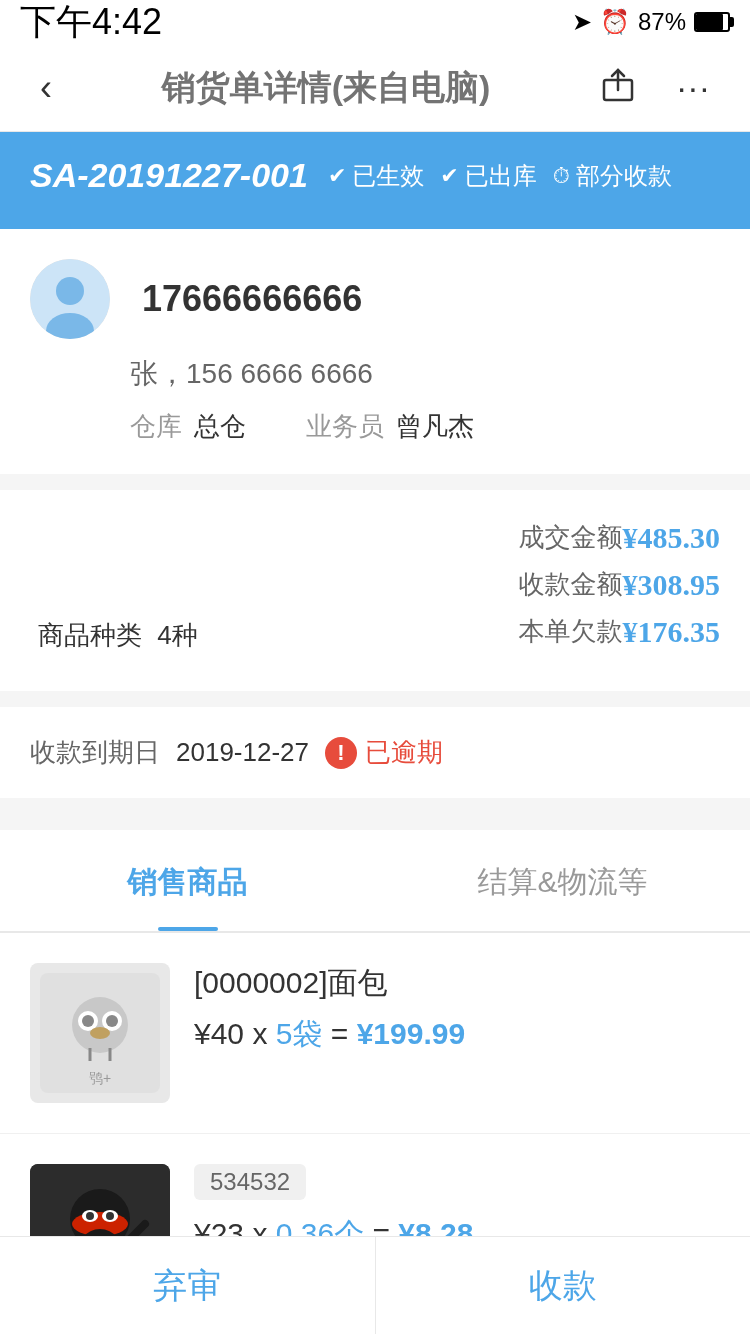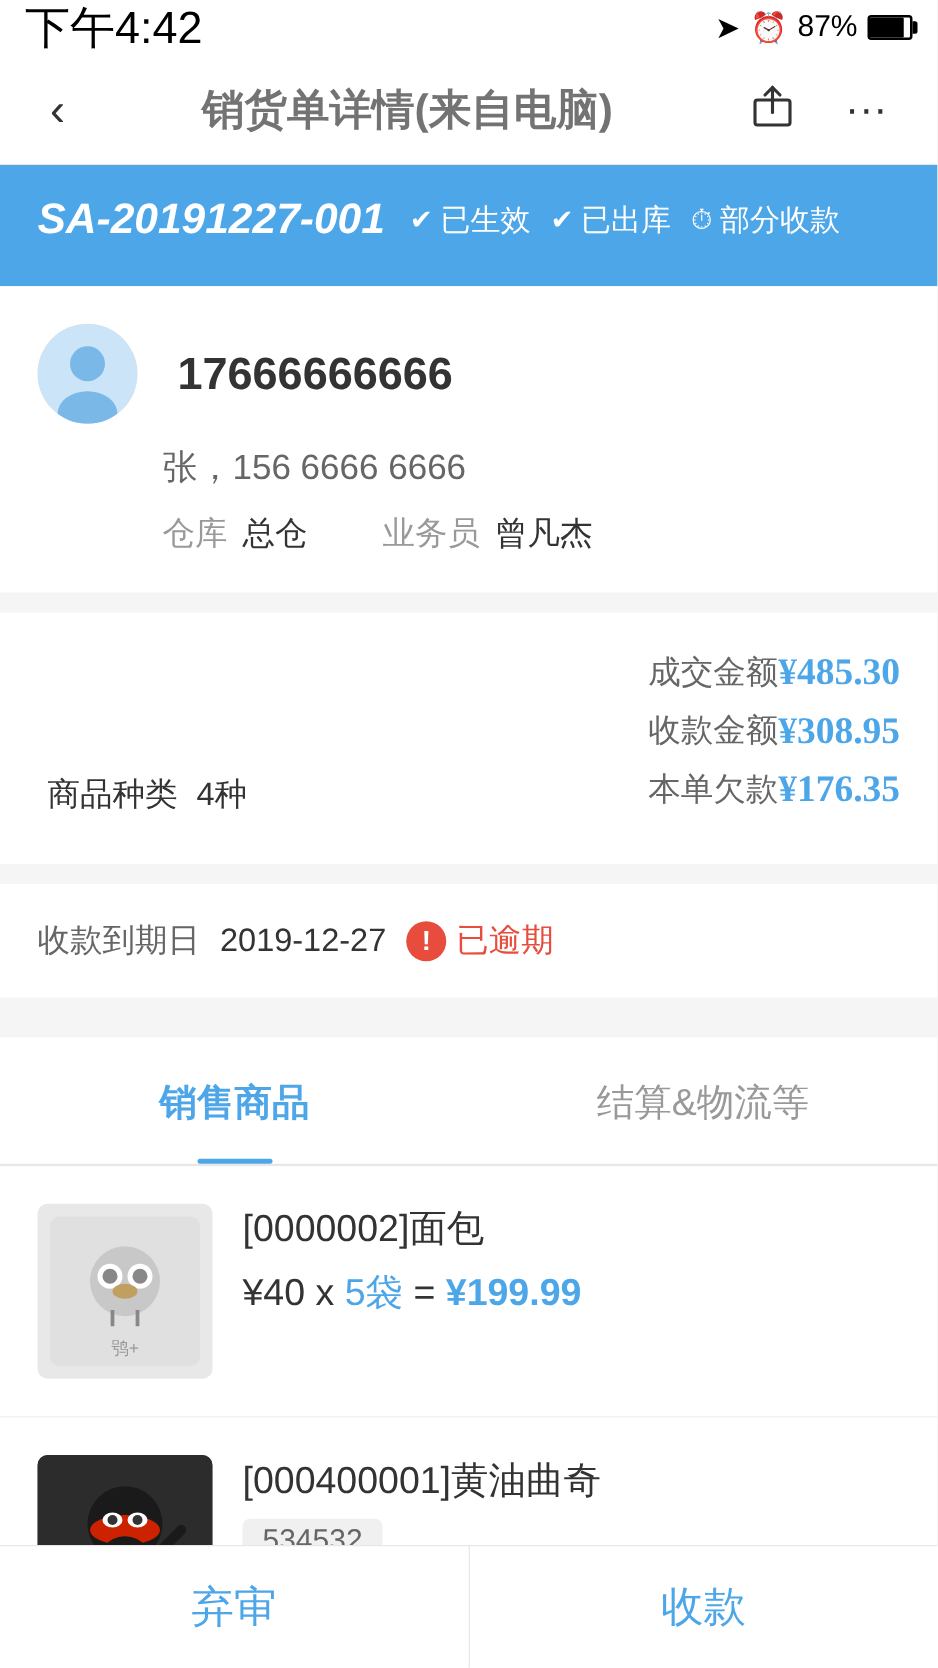--- a/index.html
+++ b/index.html
@@ -466,21 +466,20 @@
         <ellipse cx="70" cy="95" rx="25" ry="30" fill="#1a1a1a"></ellipse>
 
         <line x1="45" y1="80" x2="25" y2="100" stroke="#1a1a1a" stroke-width="8" stroke-linecap="round"></line>
         <line x1="95" y1="80" x2="115" y2="60" stroke="#1a1a1a" stroke-width="8" stroke-linecap="round"></line>
 
         <line x1="60" y1="118" x2="45" y2="135" stroke="#1a1a1a" stroke-width="8" stroke-linecap="round"></line>
         <line x1="80" y1="118" x2="100" y2="130" stroke="#1a1a1a" stroke-width="8" stroke-linecap="round"></line>
       </svg>
     </div>
     <div class="product-info">
-      <div class="product-name">[000400001]黄油曲奇</div>
       <div class="product-tag">534532</div>
       <div class="product-price">
         <span>¥23</span>
         <span> x </span>
         <span class="qty">0.36个</span>
         <span> = </span>
         <span class="total">¥8.28</span>
       </div>
     </div>
   </div>

